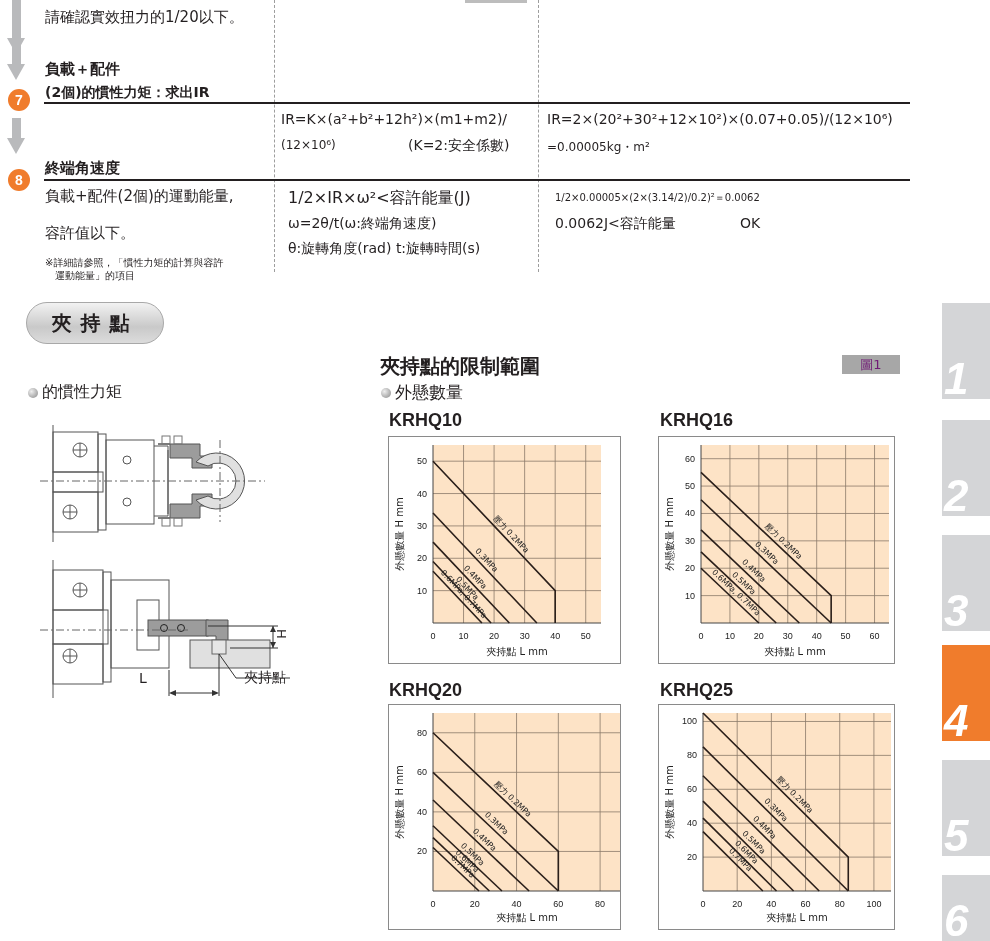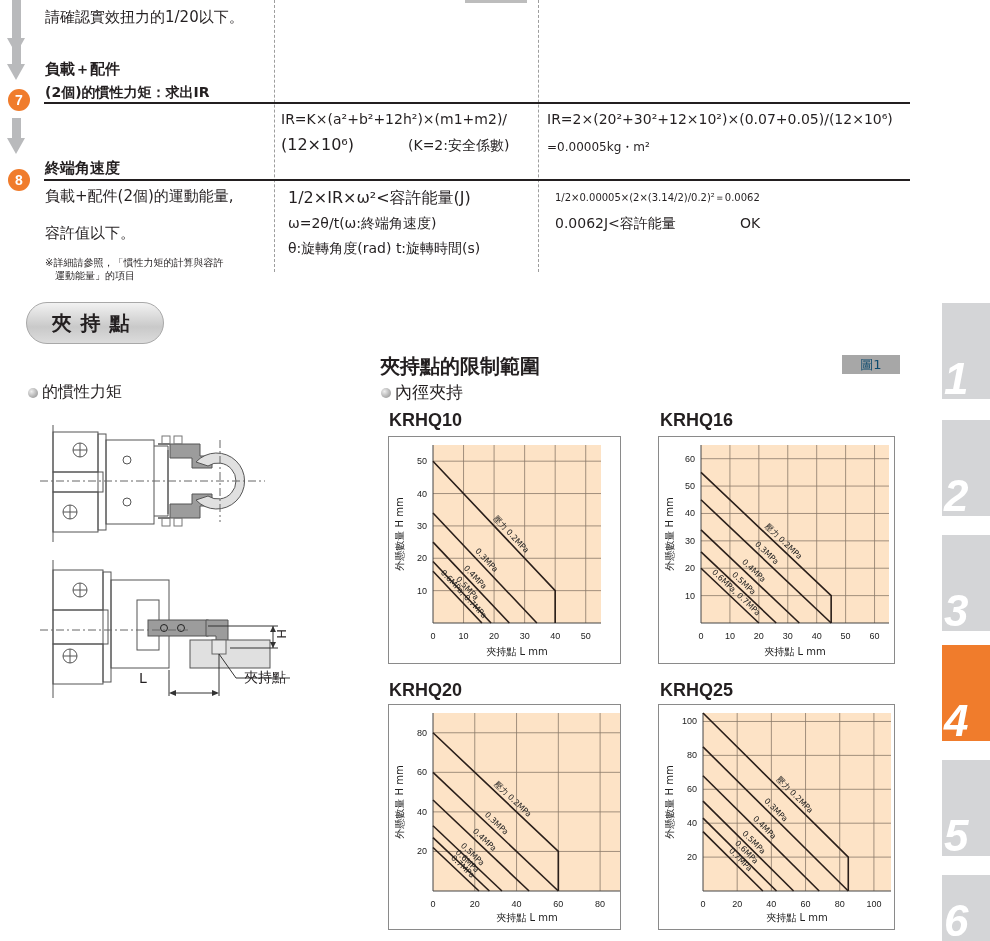--- a/index.html
+++ b/index.html
@@ -24,21 +24,21 @@
   .pill { position: absolute; left: 26px; top: 302px; width: 138px; height: 42px; border-radius: 21px;
     background: linear-gradient(#f2f2f2, #c9c9c9 60%, #dcdcdc); border: 1px solid #a8a8a8;
     display: flex; align-items: center; justify-content: center; font-size: 20px; font-weight: bold; letter-spacing: 9px; }
   .bullet { display: inline-block; width: 10px; height: 10px; border-radius: 50%;
     background: radial-gradient(circle at 35% 35%, #eee, #888); margin-right: 4px; vertical-align: middle; }
 
   
   .chart-title { position: absolute; font: bold 18px "Liberation Sans", sans-serif; text-align: center; }
   .chart-box { position: absolute; border: 1px solid #8a8a8a; background: #fff; }
   .fig-badge { position: absolute; left: 842px; top: 355px; width: 58px; height: 19px; background: #a7a7a7;
-    color: #0c4a6e; font-size: 13px; text-align: center; line-height: 19px; }
+    color: #701a75; font-size: 13px; text-align: center; line-height: 19px; }
 
   
   .side-tab { position: absolute; left: 942px; width: 48px; background: #d4d5d7; color: #fff;
     font: italic bold 44px "Liberation Sans", sans-serif; display: flex; align-items: flex-end; padding-left: 2px; line-height: 40px; }
   .side-tab.active { background: #f07c2c; }
 </style>
 </head>
 <body>
 
 <div>
@@ -57,21 +57,21 @@
 <div class="txt" style="left:45px;top:5px">請確認實效扭力的1/20以下。</div>
 
 <div class="vdash" style="left:274px;top:0;height:272px"></div>
 <div class="vdash" style="left:538px;top:0;height:272px"></div>
 <div class="abs" style="left:465px;top:0;width:62px;height:3px;background:#bdbdbd"></div>
 
 <div class="txt bold" style="left:45px;top:57px">負載＋配件</div>
 <div class="txt bold" style="left:45px;top:80px;font-size:14px">(2個)的慣性力矩：求出IR</div>
 <div class="hline" style="left:44px;top:102px;width:866px"></div>
 <div class="txt" style="left:281px;top:107px;font-size:14px">IR=K×(a²+b²+12h²)×(m1+m2)/</div>
-<div class="txt" style="left:281px;top:133px;font-size:16px">(12×10⁶)</div>
+<div class="txt" style="left:281px;top:133px;font-size:12px">(12×10⁶)</div>
 <div class="txt" style="left:408px;top:133px;font-size:14px">(K=2:安全係數)</div>
 <div class="txt" style="left:547px;top:107px;font-size:14px">IR=2×(20²+30²+12×10²)×(0.07+0.05)/(12×10⁶)</div>
 <div class="txt" style="left:547px;top:135px;font-size:12px">=0.00005kg・m²</div>
 
 <div class="txt bold" style="left:45px;top:156px">終端角速度</div>
 <div class="hline" style="left:44px;top:179px;width:866px"></div>
 <div class="txt" style="left:45px;top:184px">負載+配件(2個)的運動能量,</div>
 <div class="txt" style="left:45px;top:221px">容許值以下。</div>
 <div class="txt small" style="left:45px;top:256px">※詳細請參照，「慣性力矩的計算與容許</div>
 <div class="txt small" style="left:55px;top:269px">運動能量」的項目</div>
@@ -166,21 +166,21 @@
   <polygon points="179,133 172,130 172,136" fill="#333"></polygon>
   <polygon points="233,66 230,72 236,72" fill="#333"></polygon>
   <polygon points="233,88 230,82 236,82" fill="#333"></polygon>
 </svg>
 <div class="txt" style="left:139px;top:666px;font-size:14px">L</div>
 <div class="txt" style="left:276px;top:622px;font-size:13px;transform:rotate(90deg)">H</div>
 <div class="txt" style="left:244px;top:665px;font-size:14px">夾持點</div>
 
 <div class="txt bold" style="left:380px;top:352px;font-size:20px;line-height:28px">夾持點的限制範圍</div>
 <div class="txt" style="left:381px;top:380px;font-size:17px">
-  <span class="bullet"></span><span>內徑夾持</span>
+  <span class="bullet"></span><span>外懸數量</span>
 </div>
 <div class="fig-badge">圖1</div>
 
 <div class="chart-title" style="left:389px;top:410px">KRHQ10</div>
 <div class="chart-title" style="left:660px;top:410px">KRHQ16</div>
 <div class="chart-title" style="left:389px;top:680px">KRHQ20</div>
 <div class="chart-title" style="left:660px;top:680px">KRHQ25</div>
 
 <div class="chart-box" style="left:388px;top:436px;width:233px;height:228px"><svg width="231" height="226" viewBox="0 0 231 226">
       <rect x="44" y="8" width="168" height="178" fill="#fde3c6"></rect>

